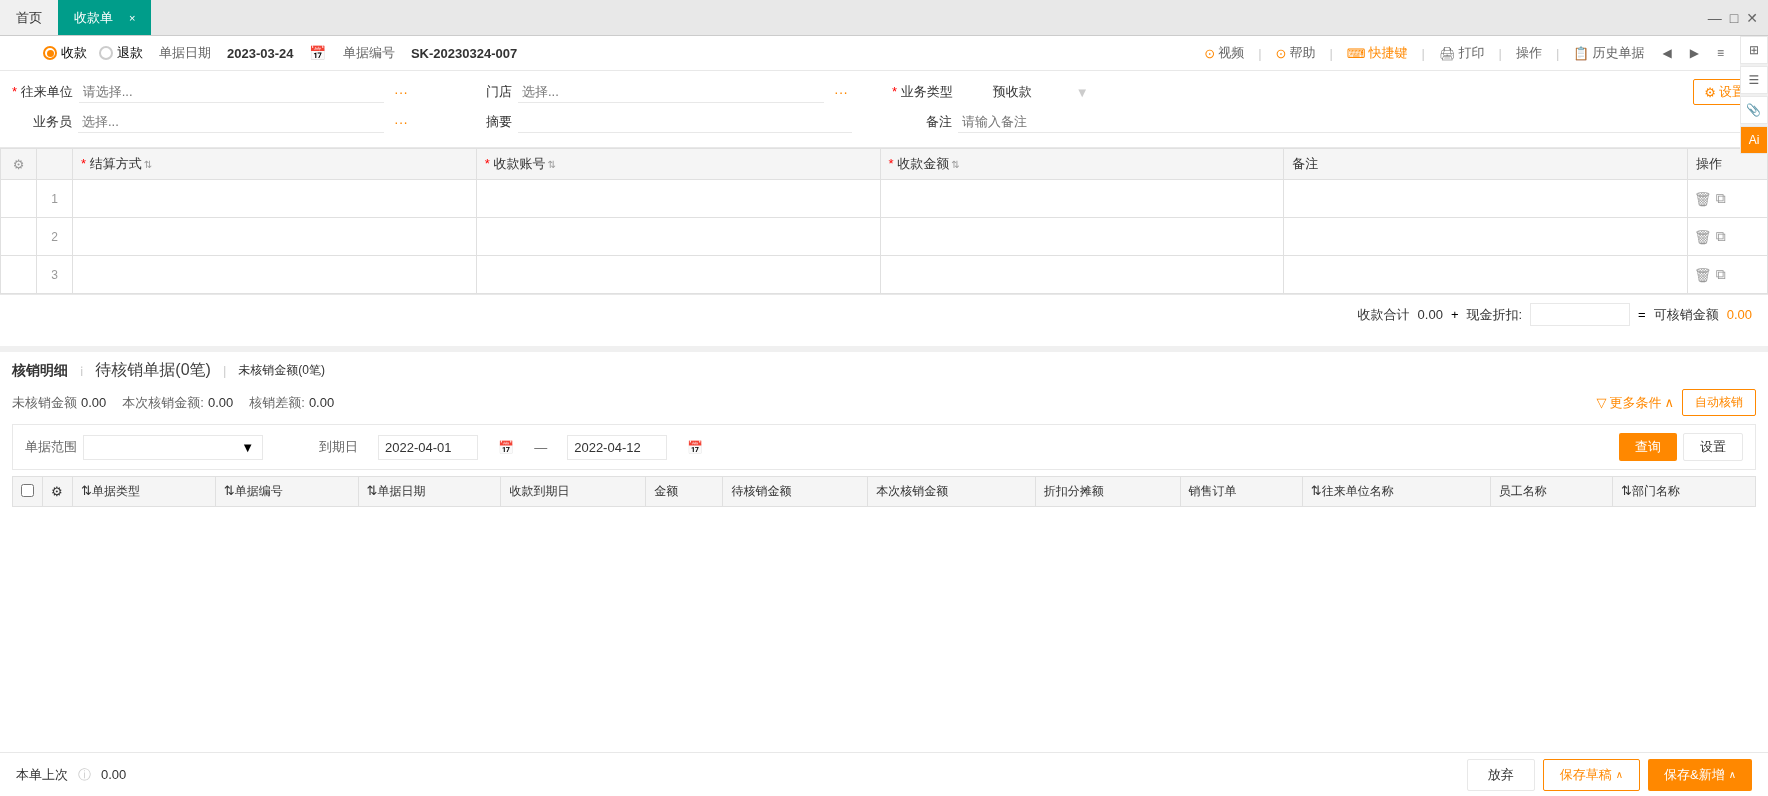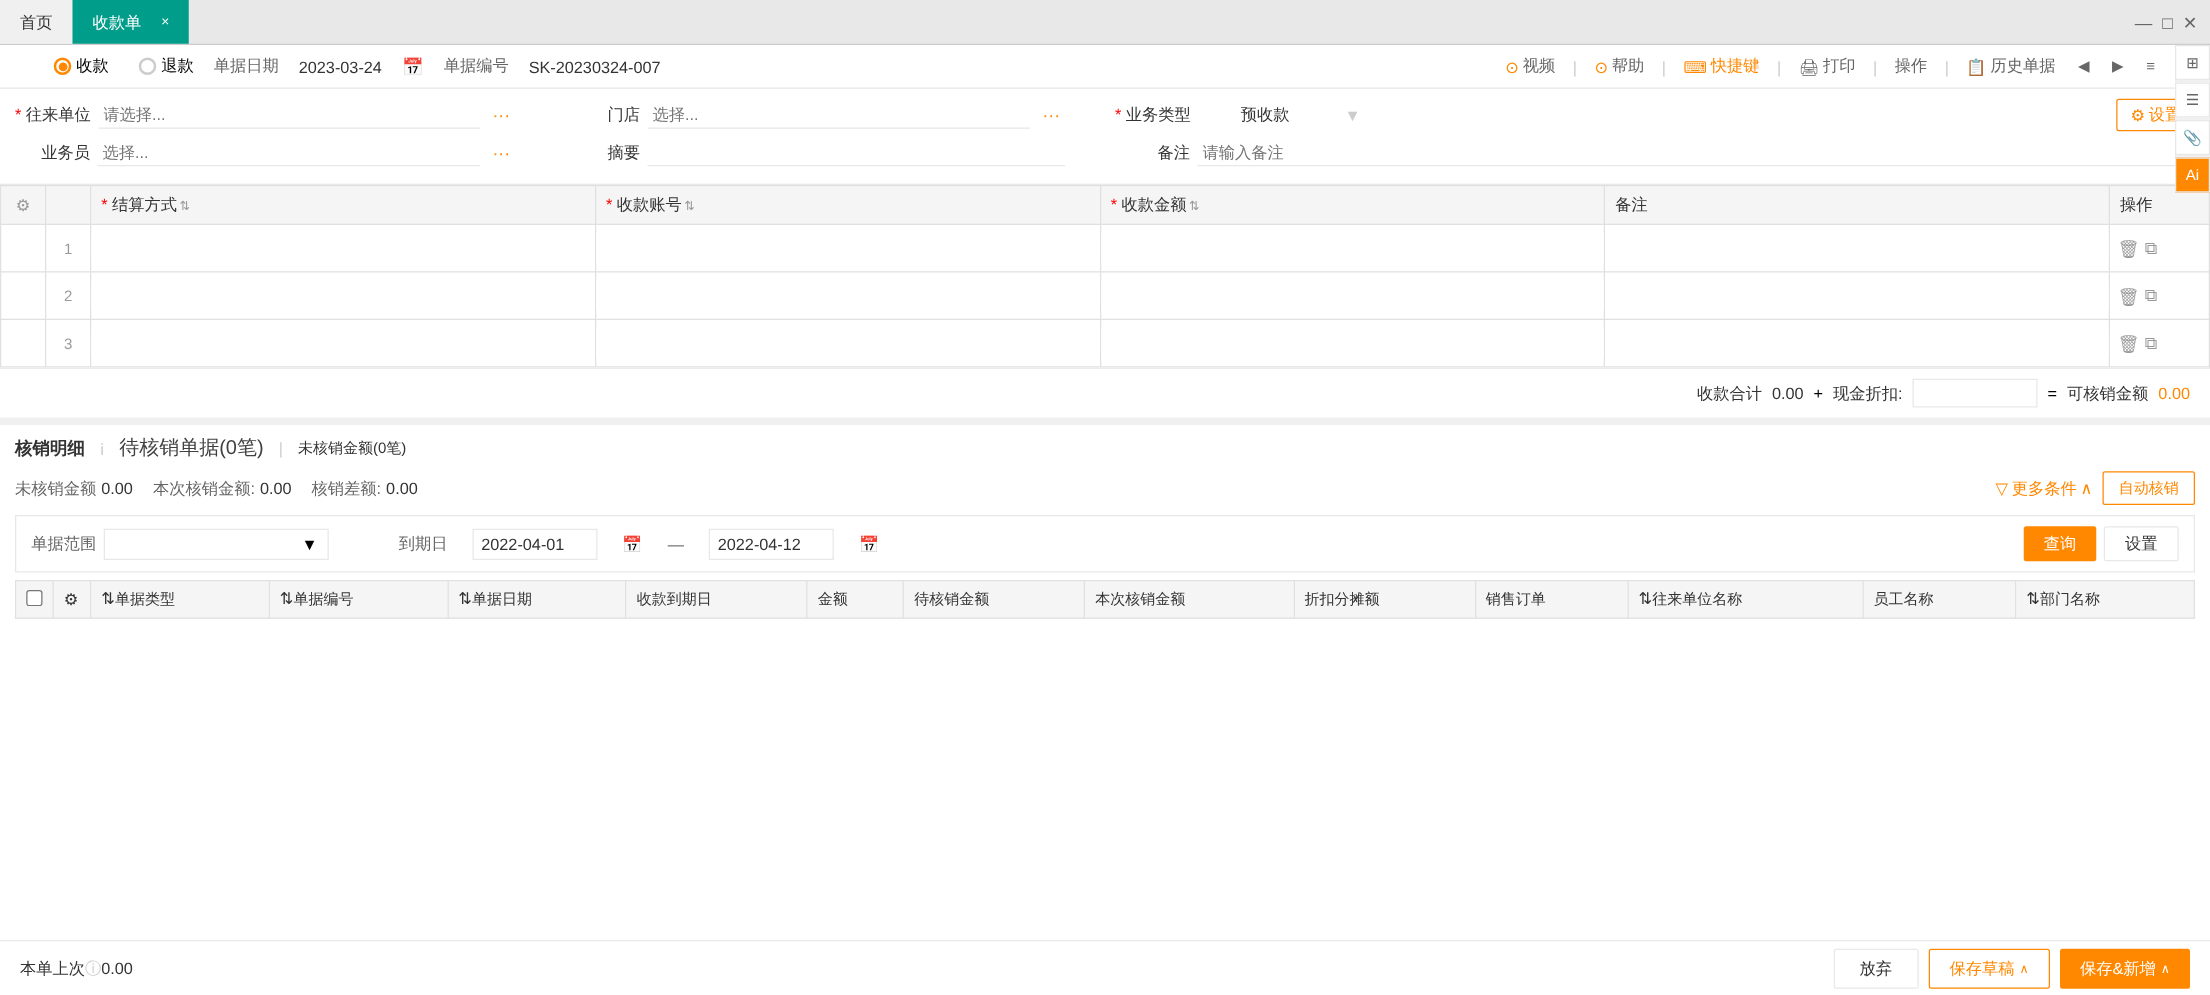--- a/index.html
+++ b/index.html
@@ -23,30 +23,30 @@
     .tab-bar-right span { cursor: pointer; font-size: 14px; color: #666; }
 
     
     .main-content { background: #fff; height: calc(796px - 36px); display: flex; flex-direction: column; }
 
     
     .toolbar-row {
       display: flex; align-items: center; padding: 6px 12px; background: #fff;
       border-bottom: 1px solid #e8e8e8; gap: 16px;
     }
-    .radio-group { display: flex; gap: 24px; align-items: center; padding-left: 31px; }
+    .radio-group { display: flex; gap: 12px; align-items: center; padding-left: 31px; }
     .radio-item { display: flex; align-items: center; gap: 4px; cursor: pointer; }
     .radio-circle {
       width: 14px; height: 14px; border-radius: 50%; border: 2px solid #ccc;
       display: flex; align-items: center; justify-content: center;
     }
     .radio-circle.active { border-color: #ff8800; }
     .radio-circle.active::after { content: ''; width: 7px; height: 7px; border-radius: 50%; background: #ff8800; }
     .toolbar-label { color: #666; }
-    .toolbar-value { color: #333; font-weight: 400; }
+    .toolbar-value { color: #333; font-weight: 700; }
     .toolbar-icon { color: #ff8800; cursor: pointer; font-size: 14px; }
     .toolbar-right { margin-left: auto; display: flex; align-items: center; gap: 10px; }
     .toolbar-btn {
       display: flex; align-items: center; gap: 3px; cursor: pointer; color: #666;
       font-size: 12px; padding: 2px 4px;
     }
     .toolbar-btn .icon { color: #ff8800; }
     .toolbar-btn-orange { color: #ff8800; }
 
     
@@ -92,21 +92,21 @@
       background: #fff;
     }
     .summary-label { color: #333; }
     .summary-value { color: #333; }
     .summary-orange { color: #ff8800; font-weight: 500; }
     .summary-input {
       border: 1px solid #e8e8e8; padding: 3px 6px; width: 100px; outline: none; color: #333;
     }
 
     
-    .hexiao-section { padding: 8px 12px; background: #fff; border-top: 4px solid #f0f0f0; }
+    .hexiao-section { padding: 8px 12px; background: #fff; border-top: 4px solid #f0f0f0; margin-top: 12px; }
     .hexiao-header { display: flex; align-items: center; gap: 12px; margin-bottom: 8px; }
     .hexiao-title { font-size: 14px; font-weight: bold; color: #333; }
     .hexiao-info-icon { color: #ccc; cursor: pointer; }
     .hexiao-tab {
       color: #404040; cursor: pointer; font-size: 16px;
     }
     .hexiao-tab-sep { color: #ccc; }
     .hexiao-stats { display: flex; align-items: center; gap: 16px; margin-bottom: 8px; }
     .hexiao-stat { display: flex; align-items: center; gap: 4px; }
     .hexiao-stat-label { color: #666; }
@@ -143,21 +143,21 @@
     .bottom-table th {
       background: #f5f5f5; border: 1px solid #e0e0e0; padding: 6px 8px;
       text-align: left; font-weight: normal; color: #333; white-space: nowrap; font-size: 12px;
     }
     .checkbox-col { width: 30px; text-align: center; }
 
     
     .bottom-bar {
       position: fixed; bottom: 0; left: 0; right: 0; height: 44px;
       background: #fff; border-top: 1px solid #e8e8e8;
-      display: flex; align-items: center; padding: 0 16px; 
+      display: flex; align-items: center; padding: 0 16px; gap: 10px;
     }
     .bottom-info { color: #333; }
     .bottom-info-icon { color: #ccc; cursor: pointer; }
     .bottom-right { margin-left: auto; display: flex; gap: 8px; }
     .discard-btn {
       background: #fff; border: 1px solid #e8e8e8; color: #333;
       padding: 6px 20px; cursor: pointer; border-radius: 2px; font-size: 13px;
     }
     .save-draft-btn {
       background: #fff; border: 1px solid #ff8800; color: #ff8800;

